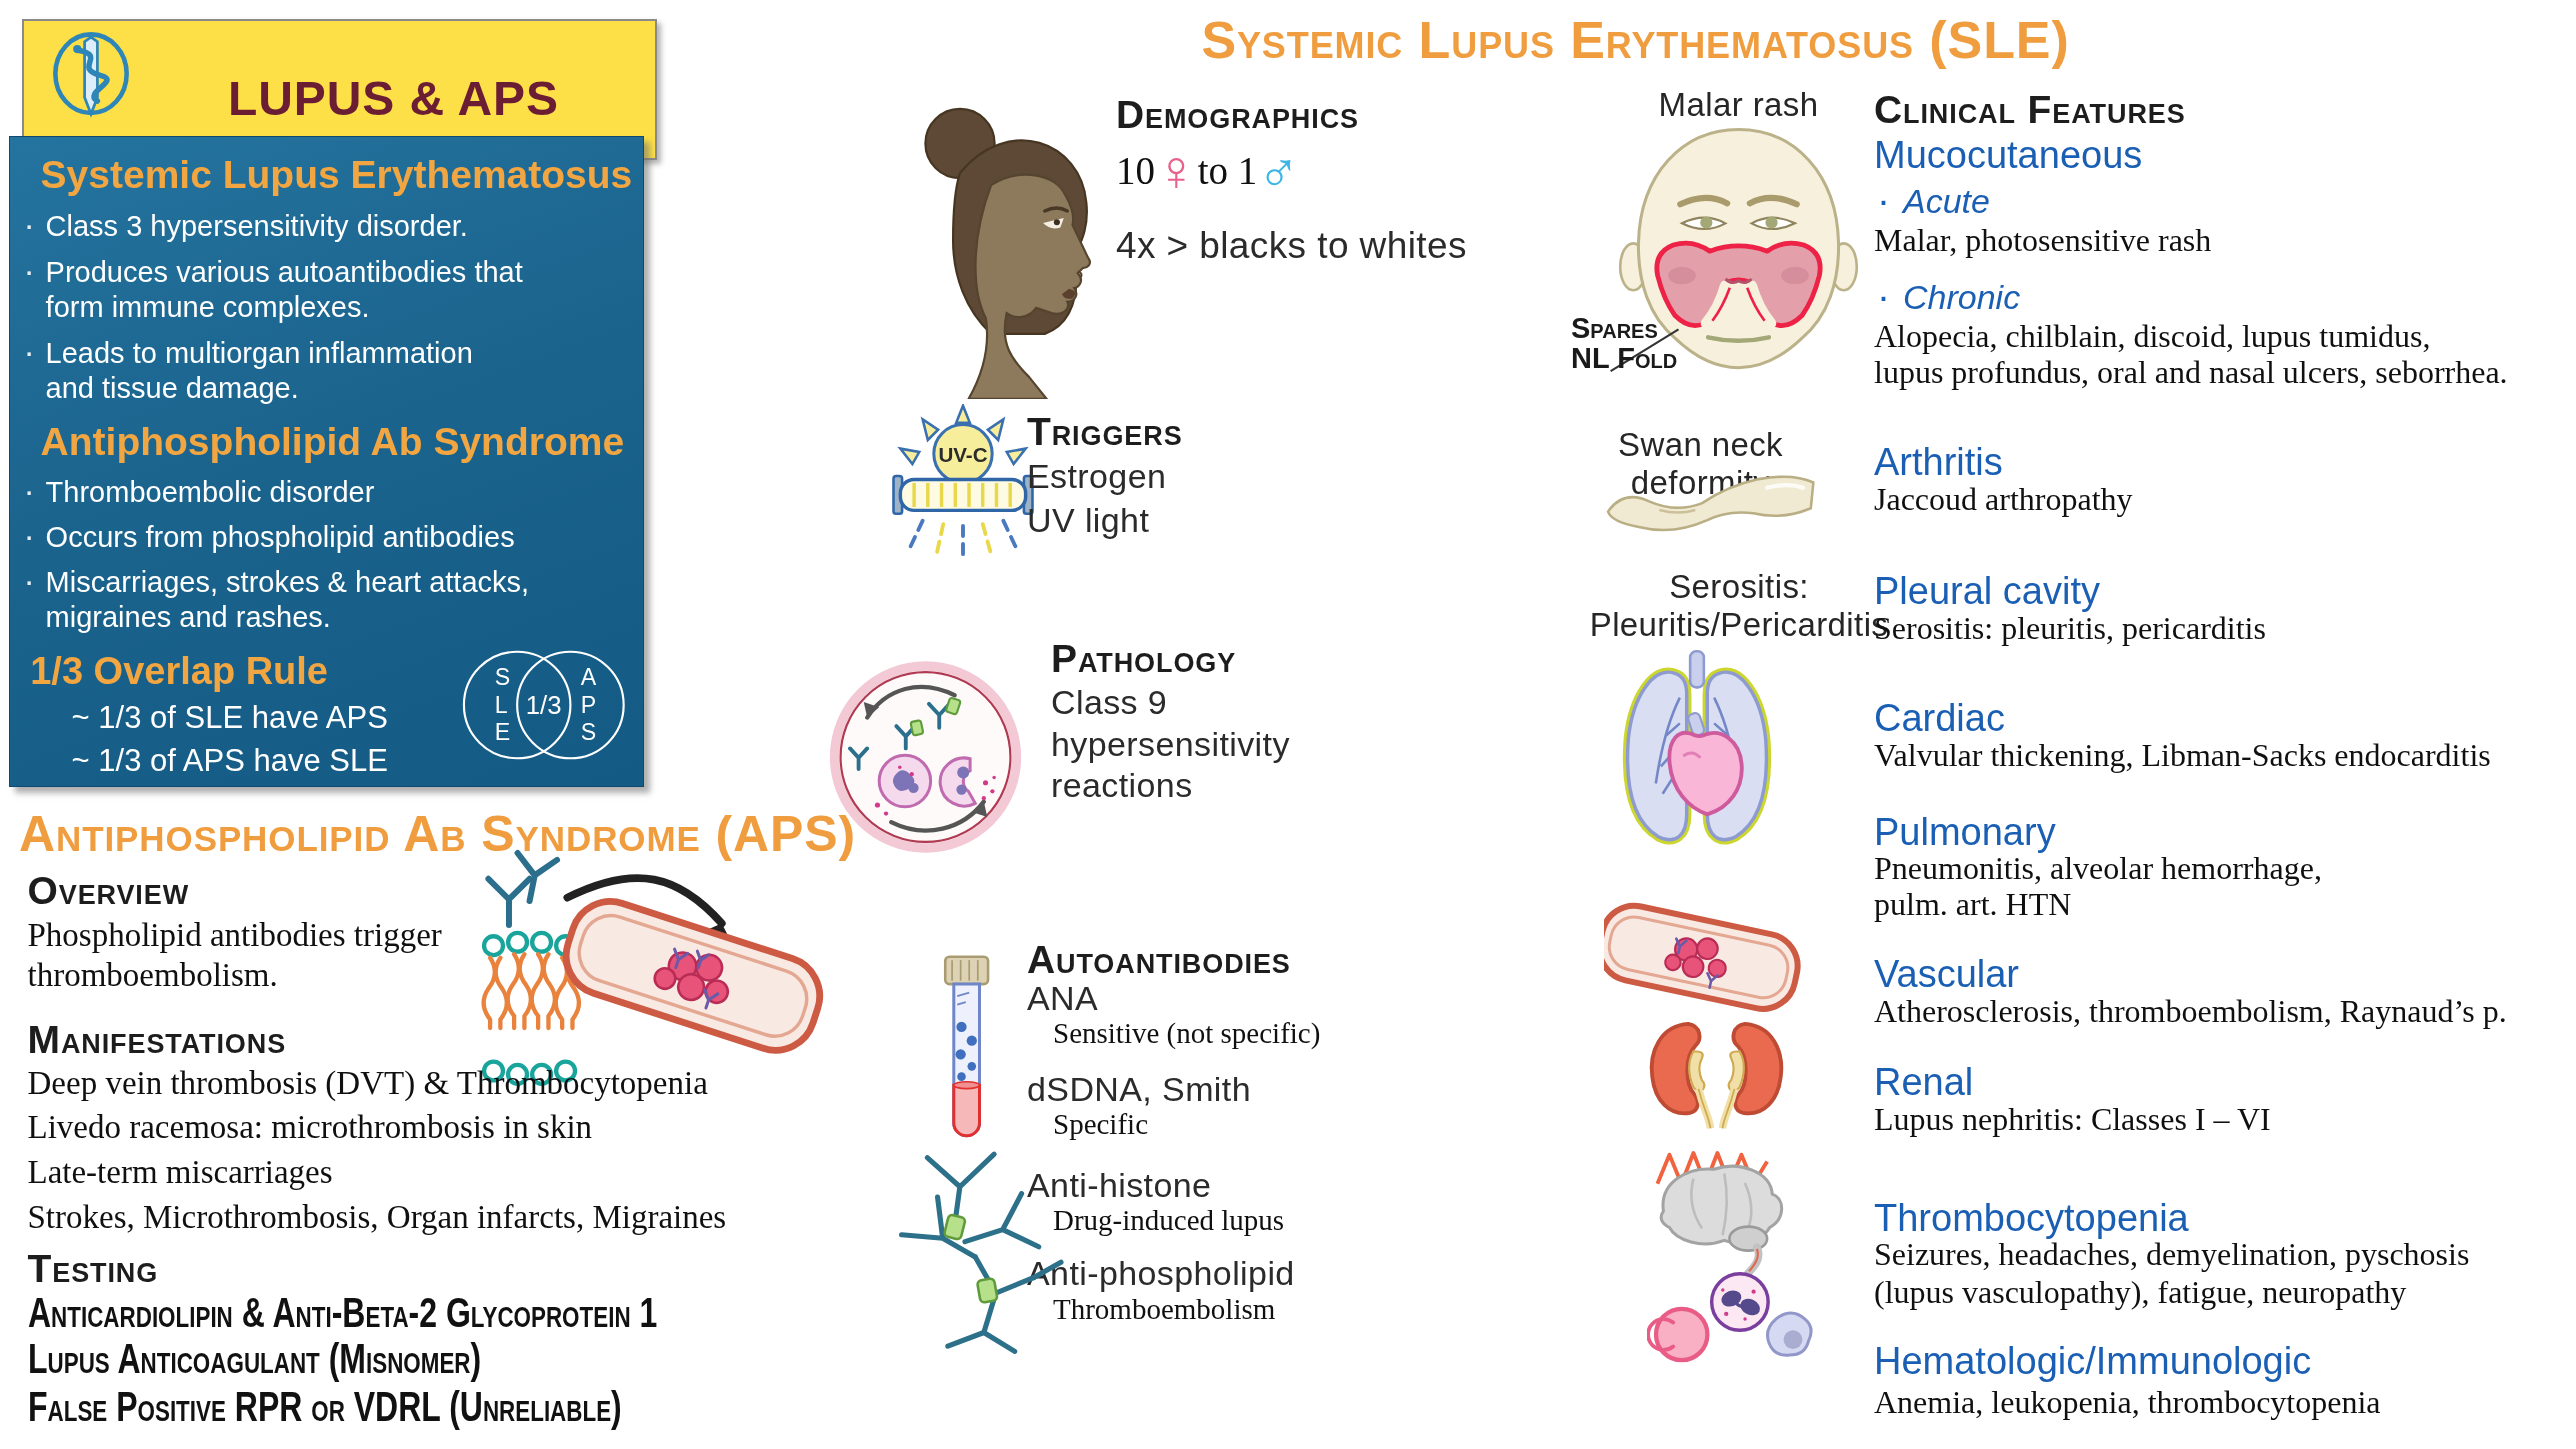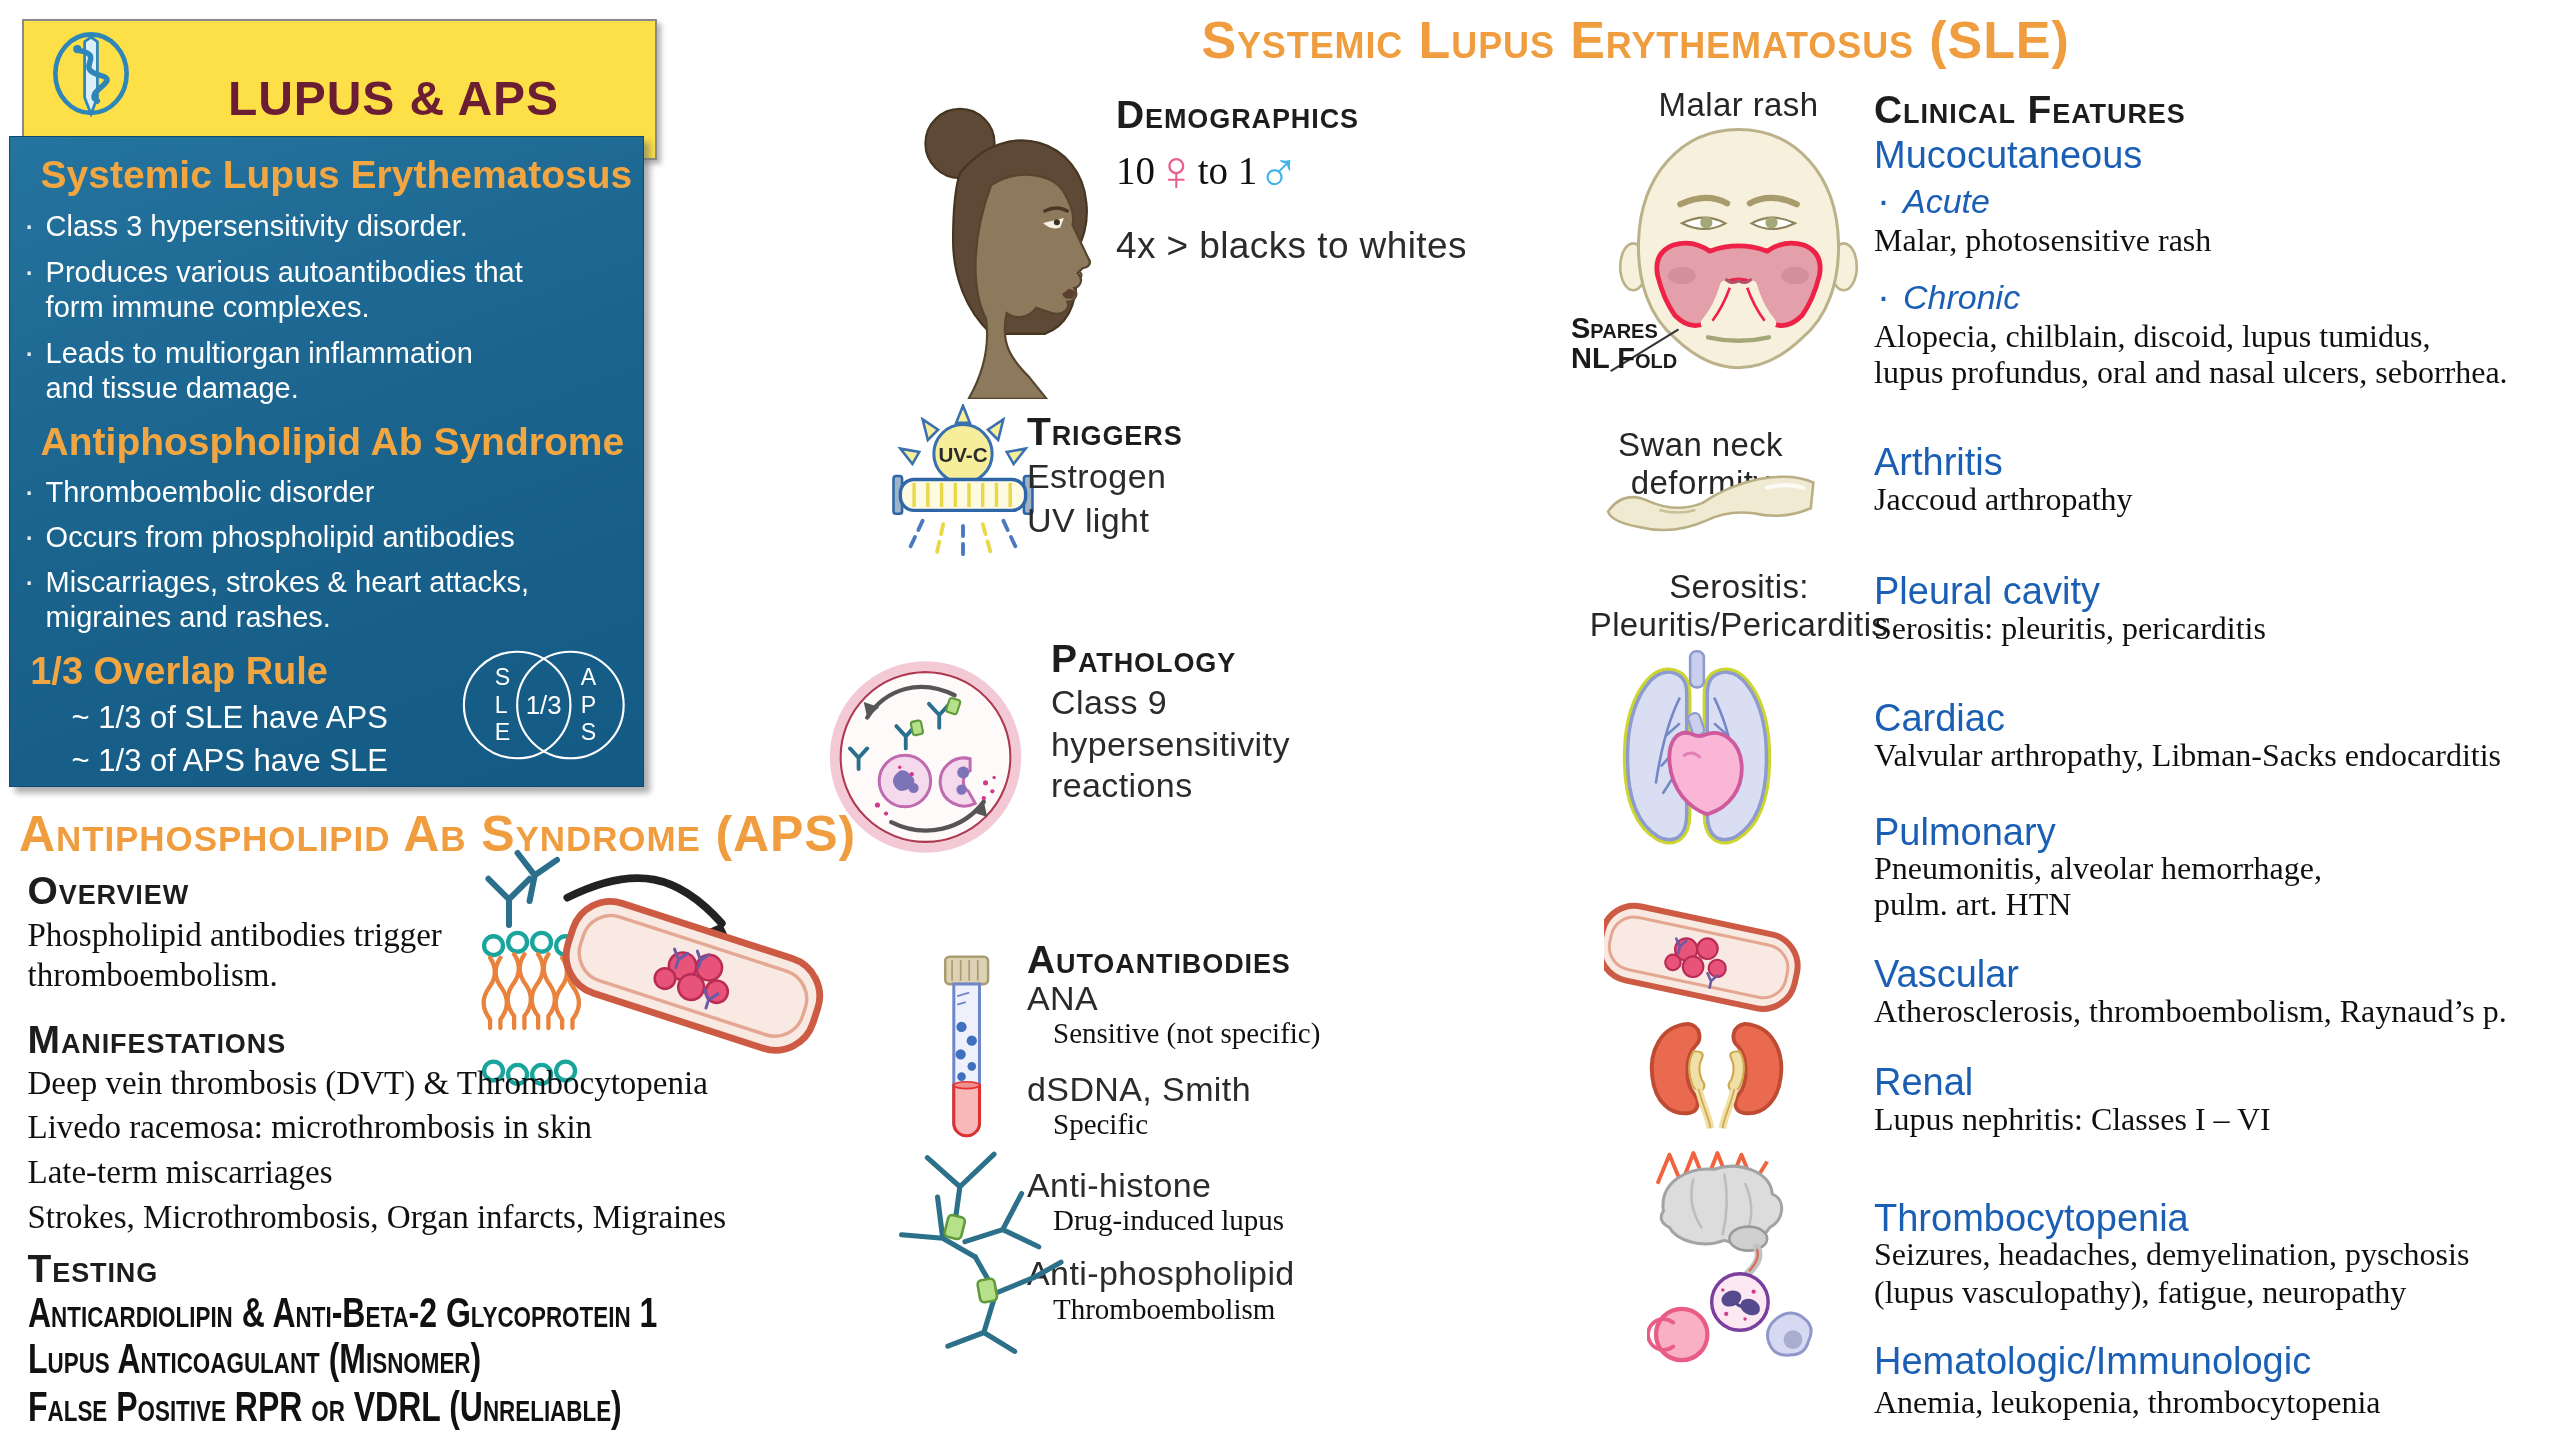--- a/index.html
+++ b/index.html
@@ -438,21 +438,21 @@
   <div class="abs serif-r" style="left:1874px;top:318px;">Alopecia, chilblain, discoid, lupus tumidus,</div>
   <div class="abs serif-r" style="left:1874px;top:354px;">lupus profundus, oral and nasal ulcers, seborrhea.</div>
 
   <div class="abs bluehead" style="left:1874px;top:441px;">Arthritis</div>
   <div class="abs serif-r" style="left:1874px;top:481px;">Jaccoud arthropathy</div>
 
   <div class="abs bluehead" style="left:1874px;top:570px;">Pleural cavity</div>
   <div class="abs serif-r" style="left:1874px;top:610px;">Serositis: pleuritis, pericarditis</div>
 
   <div class="abs bluehead" style="left:1874px;top:697px;">Cardiac</div>
-  <div class="abs serif-r" style="left:1874px;top:737px;">Valvular arthropathy, Libman-Sacks endocarditis</div>
+  <div class="abs serif-r" style="left:1874px;top:737px;">Valvular thickening, Libman-Sacks endocarditis</div>
 
   <div class="abs bluehead" style="left:1874px;top:811px;">Pulmonary</div>
   <div class="abs serif-r" style="left:1874px;top:850px;">Pneumonitis, alveolar hemorrhage,</div>
   <div class="abs serif-r" style="left:1874px;top:886px;">pulm. art. HTN</div>
 
   <div class="abs bluehead" style="left:1874px;top:953px;">Vascular</div>
   <div class="abs serif-r" style="left:1874px;top:993px;">Atherosclerosis, thromboembolism, Raynaud’s p.</div>
 
   <div class="abs bluehead" style="left:1874px;top:1061px;">Renal</div>
   <div class="abs serif-r" style="left:1874px;top:1101px;">Lupus nephritis: Classes I – VI</div>

